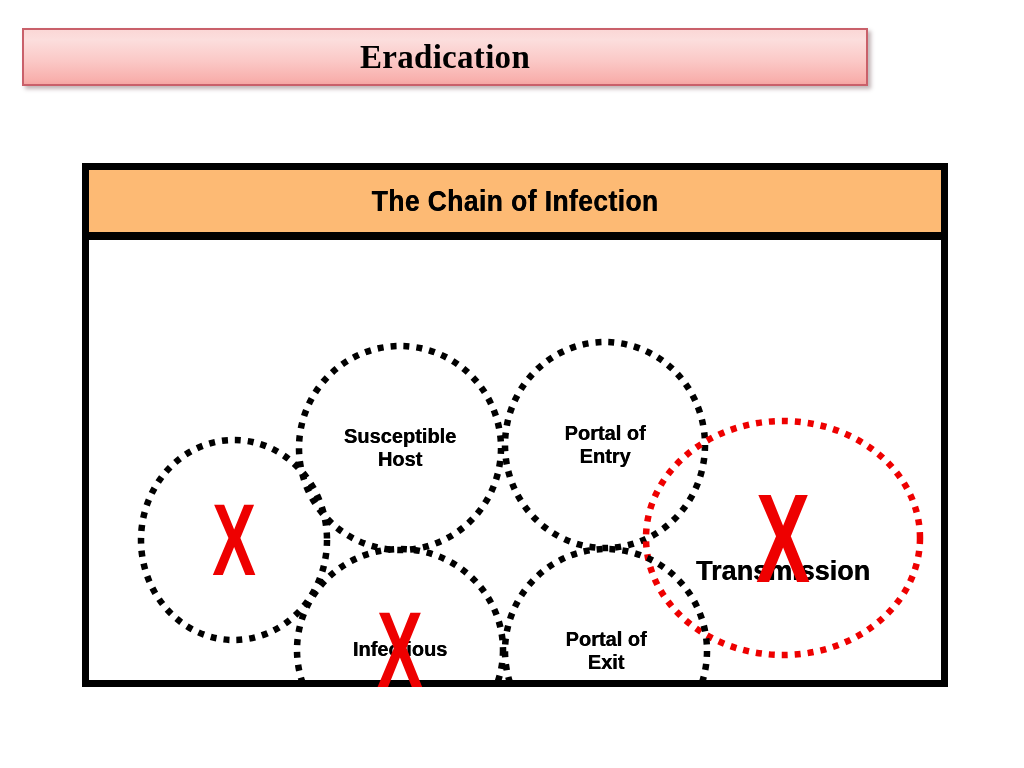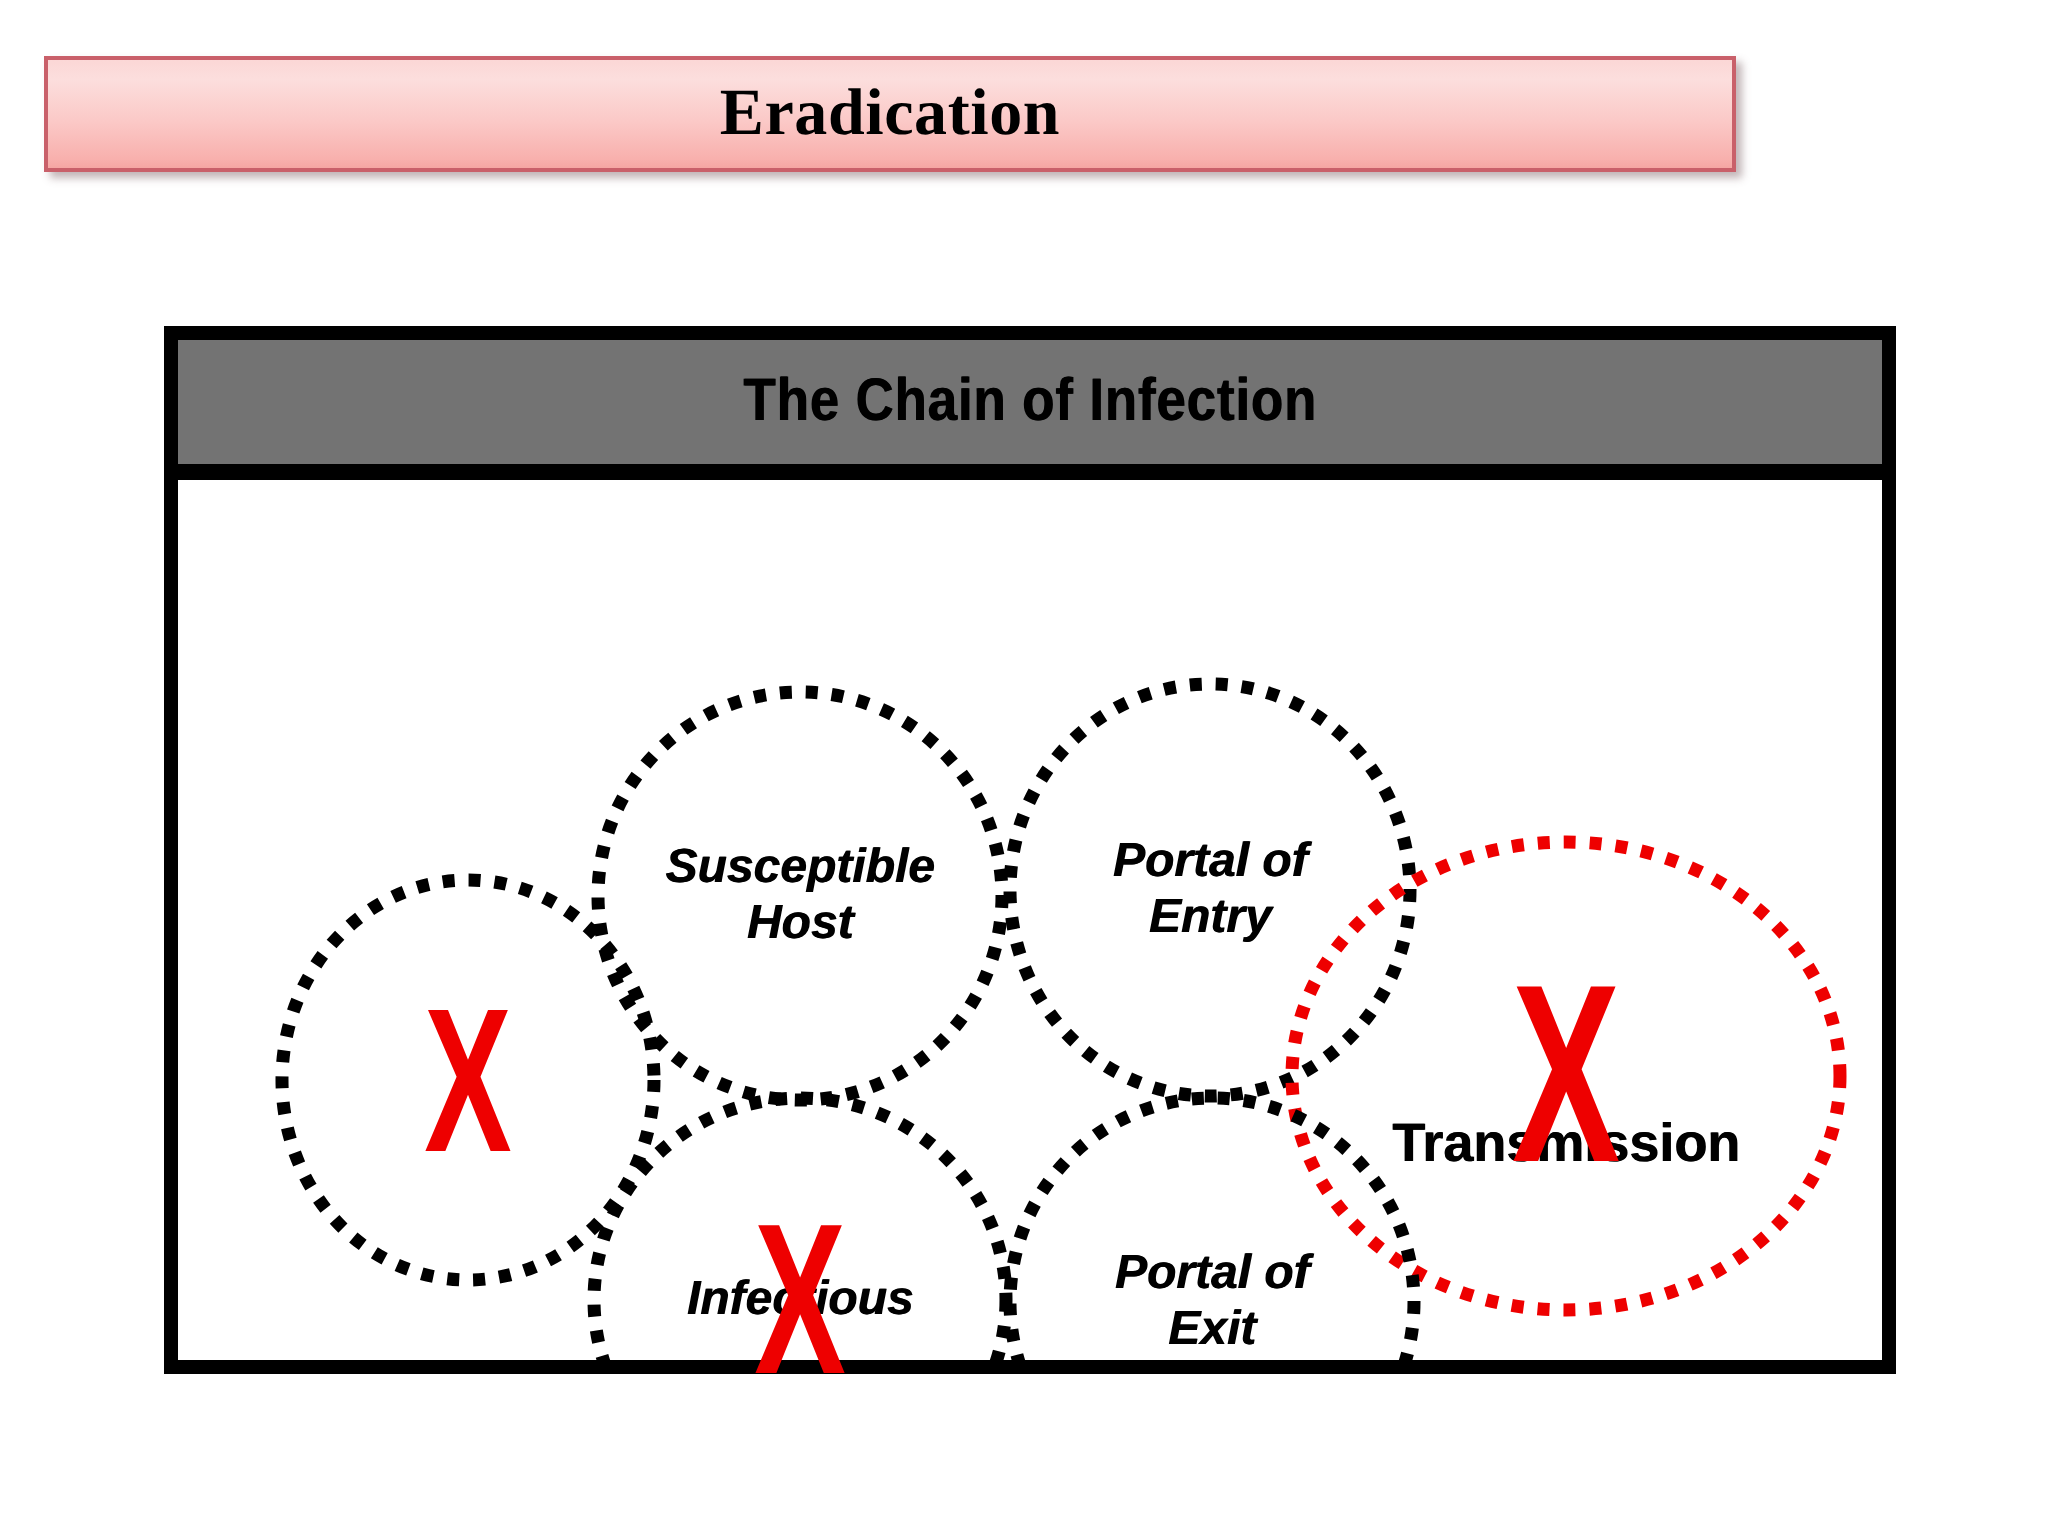--- a/index.html
+++ b/index.html
@@ -52,21 +52,21 @@
     background: #ffffff;
   }
   #diagram-header {
     position: absolute;
     left: 0px;
     top: 0px;
     width: 852px;
     height: 70px;
     box-sizing: border-box;
     border-bottom: 8px solid #000000;
-    background: #737373;
+    background: #fdba74;
     display: flex;
     align-items: center;
     justify-content: center;
   }
   #diagram-header .header-text {
     font-family: "Liberation Sans", sans-serif;
     font-weight: bold;
     font-size: 30px;
     color: #000000;
     transform: scaleX(0.88);
@@ -99,21 +99,21 @@
     font-weight: bold;
     color: #000000;
     line-height: 1.16;
     white-space: pre-line;
     transform: translate(-50%, -50%);
     transform-origin: center center;
     letter-spacing: 0px;
     text-shadow: 0.4px 0 0 #000;
     pointer-events: none;
   }
-  .node-label.small { font-size: 24px; font-style: italic; }
+  .node-label.small { font-size: 20px; }
   .node-label.large { font-size: 27px; margin-top: 34px; }
 
   
   .x-mark {
     position: absolute;
     color: #ee0000;
     font-family: "Liberation Sans", sans-serif;
     font-weight: bold;
     line-height: 1;
     transform: translate(-50%, -50%);

